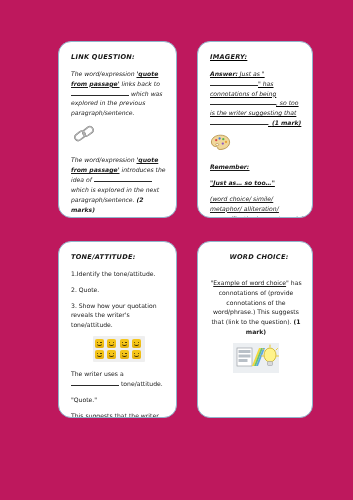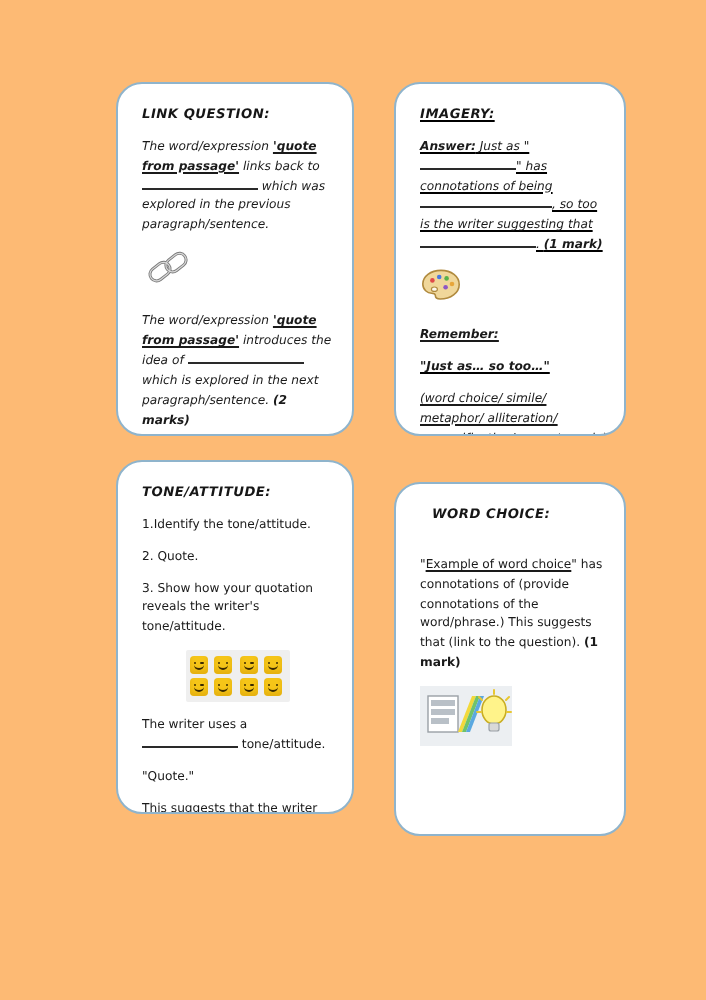--- a/index.html
+++ b/index.html
@@ -12,38 +12,38 @@
     height: 500px;
     position: relative;
     overflow: hidden;
     font-family: "Liberation Sans", sans-serif;
   }
 
   .page {
     position: absolute;
     left: 0; top: 0;
     width: 353px; height: 500px;
-    background: #fdba74;
+    background: #be185d;
   }
 
   .card {
     position: absolute;
     box-sizing: border-box;
     border: 1px solid #8fb4cc;
     border-radius: 13px;
     background: #ffffff;
     padding: 10px 10px 8px 12px;
     overflow: hidden;
   }
 
   
   .card-link      { left: 58px;  top: 41px;  width: 119px; height: 177px; }
   .card-imagery   { left: 197px; top: 41px;  width: 116px; height: 177px; text-decoration: underline; }
-  .card-tone      { left: 58px;  top: 230px; width: 119px; height: 177px; }
-  .card-wordchoice{ left: 197px; top: 241px; width: 116px; height: 177px; }
+  .card-tone      { left: 58px;  top: 241px; width: 119px; height: 177px; }
+  .card-wordchoice{ left: 197px; top: 241px; width: 116px; height: 177px; text-align: center; }
 
   .card-title {
     font-family: "DejaVu Sans", sans-serif;
     font-size: 6.6px;
     font-weight: bold;
     font-style: italic;
     letter-spacing: 0.25px;
     color: #161616;
     margin: 2px 0 7px 0;
     line-height: 1.2;

